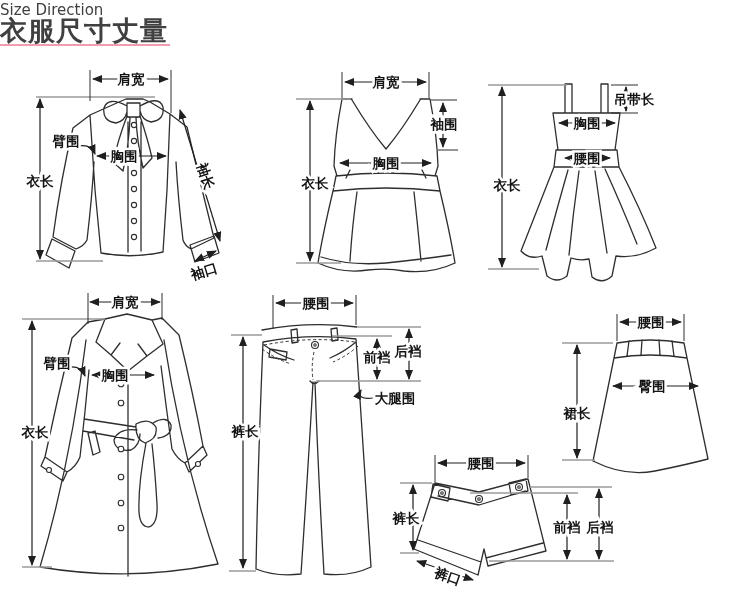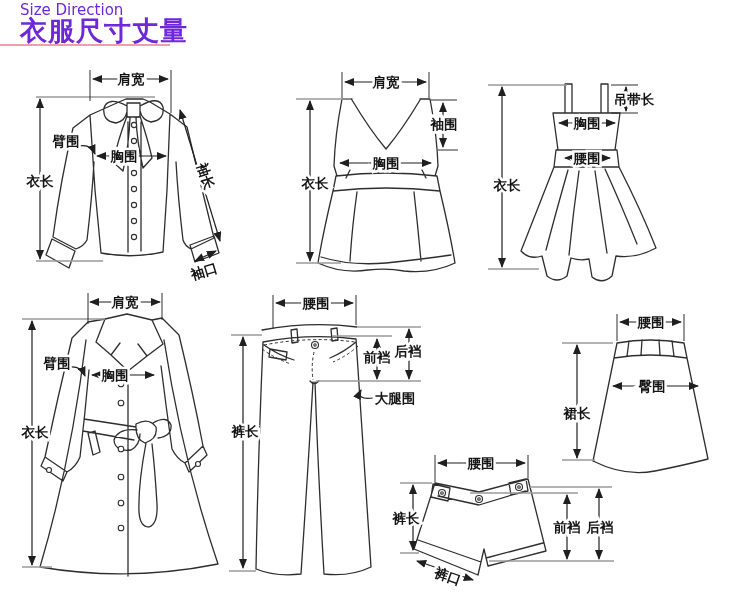--- a/index.html
+++ b/index.html
@@ -1,17 +1,17 @@
 <!DOCTYPE html>
 <html><head>
 <meta charset="utf-8">
 <style>
   html,body{margin:0;padding:0;background:#fff;}
   body{width:745px;height:598px;position:relative;font-family:"DejaVu Sans",sans-serif;overflow:hidden;}
-  .hdr{position:absolute;left:20px;top:2px;color:#6d28d9;}
+  .hdr{position:absolute;left:0;top:2px;color:#404040;}
   .hdr .sub{font-size:15px;line-height:17px;}
   .hdr .ttl{font-size:27px;font-weight:bold;line-height:24px;letter-spacing:1px;}
   .rule{position:absolute;left:0;top:44px;width:170px;height:2px;background:#f19db0;}
   svg{position:absolute;left:0;top:0;}
   .g{fill:none;stroke:#2e2e2e;stroke-width:1.3;stroke-linejoin:round;stroke-linecap:round;}
   .dash{fill:none;stroke:#2e2e2e;stroke-width:1;stroke-dasharray:3 2.5;}
   .arr{stroke:#1f1f1f;stroke-width:1.2;fill:none;}
   .a2{marker-start:url(#ah);marker-end:url(#ah);}
   .a1{marker-end:url(#ah);}
   .ext{stroke:#9a9a9a;stroke-width:1.7;fill:none;}

